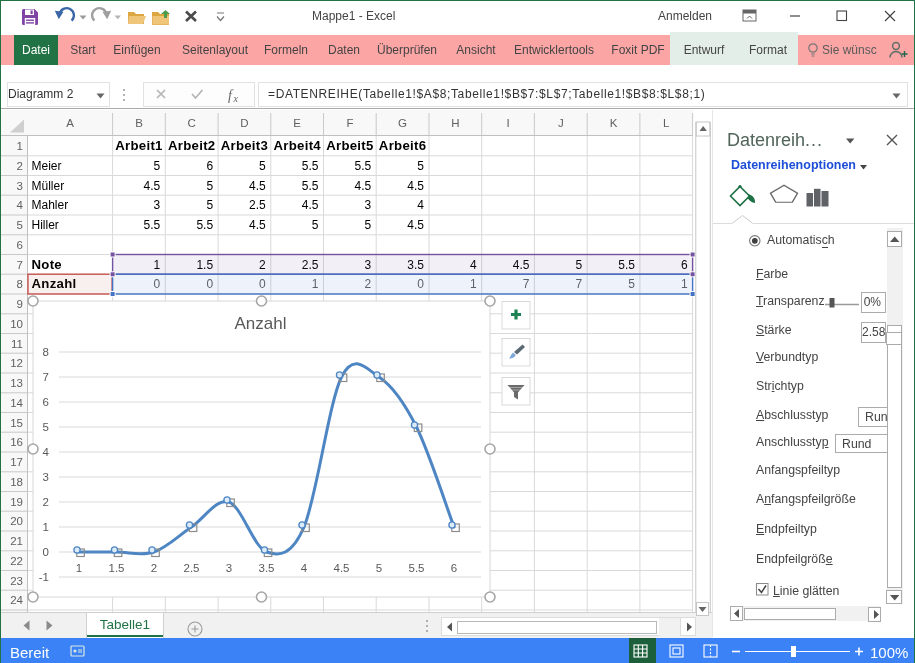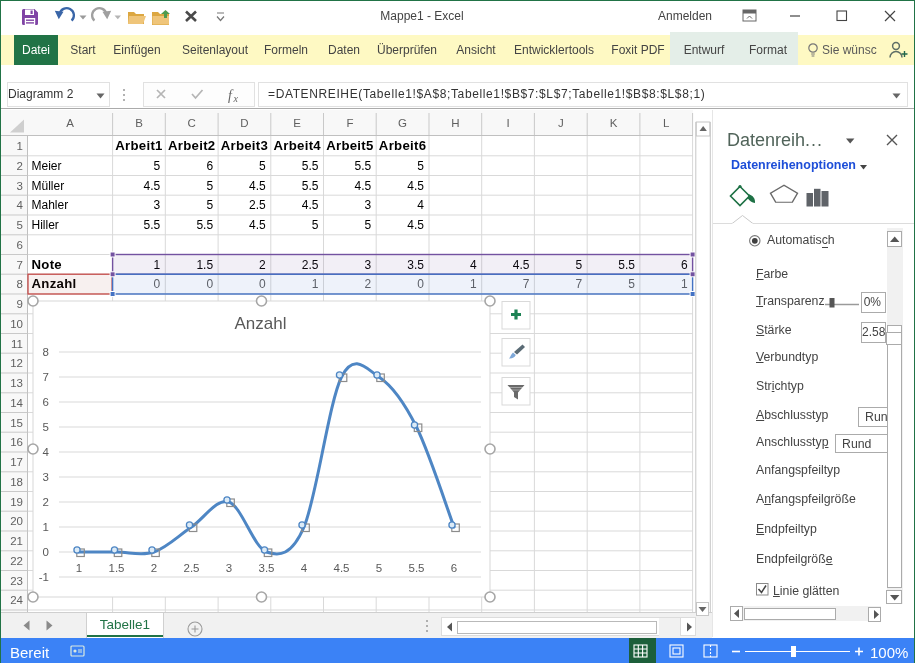--- a/index.html
+++ b/index.html
@@ -1,20 +1,20 @@
 <!DOCTYPE html>
 <html><head>
 <meta charset="utf-8">
 <style>
 * { margin:0; padding:0; box-sizing:border-box; }
 html,body { width:915px; height:663px; overflow:hidden; }
 body { font-family:"Liberation Sans", sans-serif; background:#fff; position:relative; }
 .abs { position:absolute; }
 #titlebar { left:0; top:0; width:915px; height:35px; background:#fff; }
-#tabrow { left:0; top:35px; width:915px; height:30px; background:#fef9c3; }
+#tabrow { left:0; top:35px; width:915px; height:30px; background:#fca5a5; }
 .rtab { position:absolute; top:0; height:30px; line-height:30px; font-size:12px; color:#444; text-align:center; }
 #fbar { left:0; top:82px; width:915px; height:25px; background:#fff; }
 #fbar .box { position:absolute; border:1px solid #e1e1e1; background:#fff; }
 #sheet { left:0; top:110px; }
 #panel { left:712px; top:110px; width:203px; height:527px; background:#fff; border-left:1px solid #e6e6e6; font-size:11.5px; color:#444; }
 #tabbar { left:0; top:612px; width:712px; height:26px; background:#f1f1f1; border-top:1px solid #cfcfcf; }
 #statusbar { left:0; top:638px; width:915px; height:25px; background:#3b82f6; color:#fff; font-size:15px; }
 .plbl { position:absolute; left:43px; white-space:nowrap; font-size:12.3px; }
 .pbox { position:absolute; border:1px solid #ababab; background:#fff; font-size:11px; color:#444; }
 </style>
@@ -48,21 +48,21 @@
 
     <g transform="translate(152,8)">
       <path d="M0,4 h6 l2,2 h9 v11 h-17 z" fill="#dca741"></path>
       <path d="M0.5,8 h16.5 v8.5 h-16.5 z" fill="#efc57a"></path>
       <path d="M10,6 v-4 h-3 l4.5,-4 4.5,4 h-3 v4 z" fill="#4e9b4e" transform="translate(2,4)"></path>
     </g>
 
     <path d="M 186,11.5 l 10,9.5 M 196,11.5 l -10,9.5" stroke="#4a4a4a" stroke-width="2.6"></path>
     <path d="M 217,13 h 7 M 217,16.5 l 3.5,4 3.5,-4" stroke="#777" stroke-width="1.2" fill="none"></path>
   </svg>
-  <div class="abs" style="left:312px;top:9px;width:220px;text-align:center;font-size:12px;color:#444">Mappe1  -  Excel</div>
+  <div class="abs" style="left:312px;top:9px;width:220px;font-size:12px;color:#444">Mappe1  -  Excel</div>
   <div class="abs" style="left:650px;top:9px;width:70px;text-align:center;font-size:12px;color:#444">Anmelden</div>
   <svg class="abs" style="left:740px;top:8px" width="170" height="20" viewBox="0 0 170 20">
     <rect x="3" y="2" width="13" height="11" fill="none" stroke="#666" stroke-width="1"></rect>
     <rect x="3" y="2" width="13" height="3.5" fill="#666"></rect>
     <path d="M 7,10.5 l 2.5,-2.5 2.5,2.5" fill="none" stroke="#666" stroke-width="1"></path>
     <path d="M 50,8 h 10" stroke="#444" stroke-width="1.2"></path>
     <rect x="97" y="3" width="9.5" height="9.5" fill="none" stroke="#444" stroke-width="1.1"></rect>
     <path d="M 145,3 l 10,10 M 155,3 l -10,10" stroke="#444" stroke-width="1.2"></path>
   </svg>
 </div>

